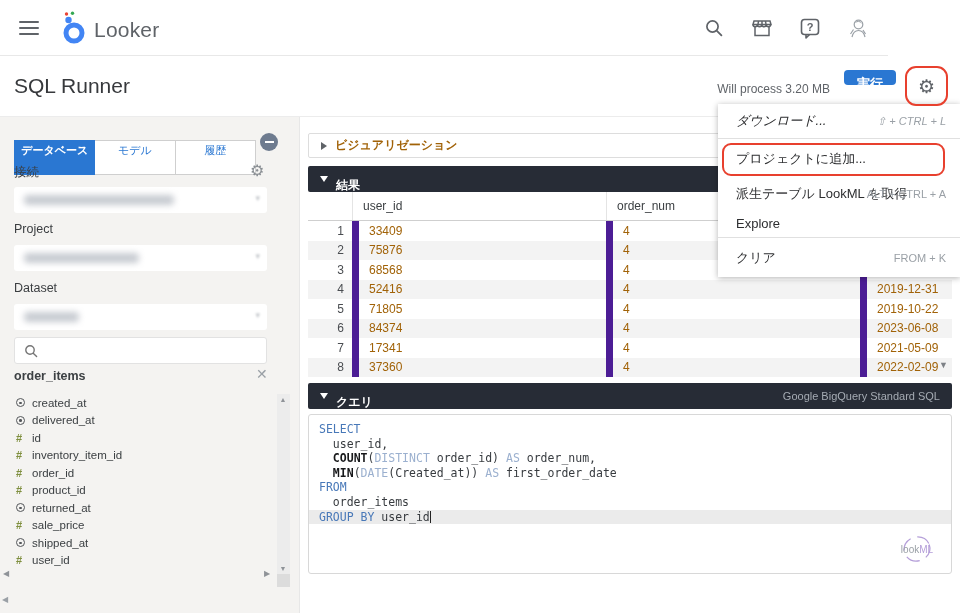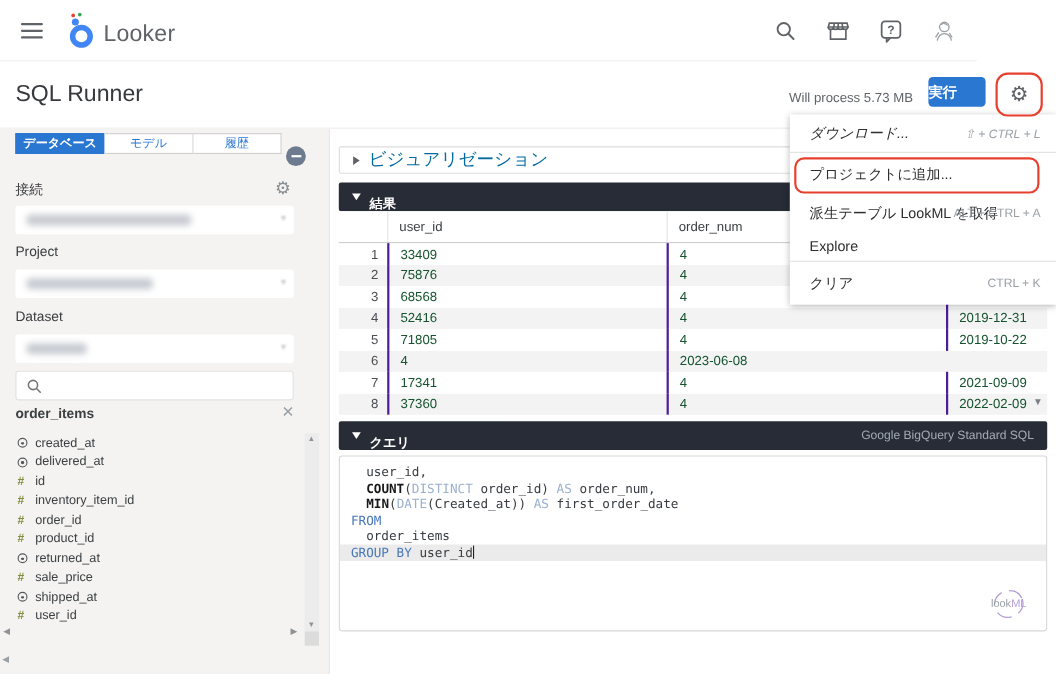--- a/index.html
+++ b/index.html
@@ -14,31 +14,31 @@
   .logo { position:absolute; left:60px; top:11px; display:flex; align-items:center; }
   .brand-text { font-size:21px; color:#5f6368; margin-left:6px; letter-spacing:.2px; }
   .topbar-icons { position:absolute; right:18px; top:0; height:56px; display:flex; align-items:center; gap:24px; }
   .tb-ic { width:24px; height:24px; display:flex; align-items:center; justify-content:center; }
 
   
   .pagehead { position:absolute; left:0; top:56px; width:960px; height:61px; background:#fff;
               border-bottom:1px solid #ececec; }
   .page-title { position:absolute; left:14px; top:18px; font-size:21px; color:#37393c; }
   .process-note { position:absolute; right:130px; top:26px; font-size:12px; color:#5f6368; }
-  .run-btn { position:absolute; right:64px; top:14px; width:52px; height:27px; background:#2a77d2;
-             color:#fff; font-size:13px; font-weight:bold; border:none; border-radius:4px; line-height:28px; text-align:left; }
+  .run-btn { position:absolute; right:64px; top:14px; width:52px; height:15px; background:#2a77d2;
+             color:#fff; font-size:13px; font-weight:bold; border:none; border-radius:4px; line-height:28px; text-align:center; }
   .gear-btn { position:absolute; right:17px; top:13px; width:33px; height:34px; display:flex;
               align-items:center; justify-content:center; font-size:19px; color:#5f6368; }
   .gear-redbox { position:absolute; right:12px; top:10px; width:43px; height:40px;
                  border:2.5px solid #e8402e; border-radius:11px; z-index:30; pointer-events:none; }
 
   
   .sidebar { position:absolute; left:0; top:117px; width:300px; height:496px; background:#f4f3f1;
              border-right:1px solid #e7e7e7; }
-  .tabs { position:absolute; left:14px; top:4px; width:242px; height:19px; display:flex; }
+  .tabs { position:absolute; left:14px; top:23px; width:242px; height:35px; display:flex; }
   .tab { flex:1; font-size:11px; text-align:center; line-height:19px; border:1px solid #cfcfcf;
          background:#fff; color:#2a77d2; cursor:pointer; }
   .tab + .tab { border-left:none; }
   .tab.active { background:#2a77d2; color:#fff; border-color:#2a77d2; font-weight:bold; }
   .collapse-btn { position:absolute; left:260px; top:16px; width:18px; height:18px; border-radius:50%;
                   background:#6e7b8f; }
   .collapse-btn::after { content:""; position:absolute; left:4.5px; top:8px; width:9px; height:2px; background:#fff; }
   .side-label { position:absolute; left:14px; font-size:12.5px; color:#3a3d40; }
   .side-gear { position:absolute; left:250px; font-size:16px; color:#8a8f94; }
   .side-select { position:absolute; left:14px; width:253px; height:26px; background:#fff; border-radius:3px; }
@@ -63,40 +63,40 @@
   .vscroll .up { position:absolute; top:2px; left:2.5px; font-size:7px; color:#8f9398; }
   .vscroll .dn { position:absolute; bottom:2px; left:2.5px; font-size:7px; color:#8f9398; }
   .hscroll-l { position:absolute; left:3px; top:452px; font-size:8px; color:#8f9398; }
   .hscroll-r { position:absolute; left:264px; top:452px; font-size:8px; color:#8f9398; }
   .scroll-corner { position:absolute; left:277px; top:457px; width:13px; height:13px; background:#dcdcdc; }
   .page-hscroll { position:absolute; left:2px; top:595px; font-size:8px; color:#9aa0a6; }
 
   
   .viz-bar { position:absolute; left:308px; top:133px; width:644px; height:25px; background:#fff;
              border:1px solid #ddd; border-radius:2px; display:flex; align-items:center; padding-left:12px; }
-  .viz-bar .lbl { font-size:16px; font-weight:normal; color:#0369a1; margin-left:8px; }
+  .viz-bar .lbl { font-size:12px; font-weight:bold; color:#a16207; margin-left:8px; }
   .tri-r { width:0; height:0; border-left:6px solid #5f6368; border-top:4px solid transparent;
            border-bottom:4px solid transparent; }
   .dark-bar { position:absolute; left:308px; width:644px; height:26px; background:#272c36; border-radius:2px;
               display:flex; align-items:center; padding:0 12px; }
   .dark-bar .lbl { font-size:12px; font-weight:bold; color:#fff; margin-left:8px;margin-top:12px; }
   .tri-d { width:0; height:0; border-top:6px solid #fff; border-left:4px solid transparent;
            border-right:4px solid transparent; }
   .dialect { margin-left:auto; font-size:11px; color:#a5abb3; }
 
   
   .results-table { position:absolute; left:308px; top:192px; width:644px; height:186px; background:#fff; font-size:12px; }
   .t-head { display:grid; grid-template-columns:44px 254px 254px 1fr; height:29px; border-bottom:1px solid #cfcfcf; }
   .t-head .cell { display:flex; align-items:center; padding-left:10px; color:#3c4043;
                   border-left:1px solid #e4e4e4; }
   .t-head .cell:first-child { border-left:none; }
   .t-row { display:grid; grid-template-columns:44px 254px 254px 1fr; height:19.5px; }
   .t-row:nth-child(even) { background:#f3f3f3; }
-  .t-row .cell { display:flex; align-items:center; padding-left:10px; color:#14532d;
-                 border-left:2px solid #4c1d95; }
+  .t-row .cell { display:flex; align-items:center; padding-left:10px; color:#a16207;
+                 border-left:7px solid #4c1d95; }
   .t-row .num { justify-content:flex-end; padding-right:8px; padding-left:0; color:#4a4d51; border-left:none; }
   .table-scroll-dn { position:absolute; right:4px; bottom:8px; font-size:9px; color:#7d8186; }
 
   
   .editor { position:absolute; left:308px; top:414px; width:644px; height:160px; background:#fff;
             border:1px solid #d8d8d8; border-radius:3px; padding:7px 0; }
   .sql-line { font-family:"DejaVu Sans Mono","Liberation Mono",monospace; font-size:11.5px;
               line-height:14.6px; white-space:pre; padding-left:10px; }
   .sql-line.hl { background:#ebebeb; }
   .kw { color:#4878b8; } .fn { color:#17181a; font-weight:bold; } .k2 { color:#9bb0cf; } .pl { color:#383c40; }
@@ -171,21 +171,21 @@
           <path d="M5 20 c1-4.5 3.5-6.5 6.5-6.5 s5.5 2 6.5 6.5"></path>
           <path d="M6.5 12.5 l-3 4.5 M16 13 l2.5 4"></path>
           <path d="M8.5 5.5 c1.5-1.5 4.5-1.5 6 .5" stroke-width="1"></path>
         </svg>
       </span>
     </div>
   </div>
 
   <div class="pagehead">
     <div class="page-title">SQL Runner</div>
-    <div class="process-note">Will process 5.73 MB</div>
+    <div class="process-note">Will process 3.20 MB</div>
     <div class="run-btn">実行</div>
     <div class="gear-btn">⚙</div>
     <div class="gear-redbox"></div>
   </div>
 
   <div class="sidebar">
     <div class="tabs">
         <div class="tab active">データベース</div>
         <div class="tab">モデル</div>
         <div class="tab">履歴</div>
@@ -339,47 +339,49 @@
           <div class="cell">2019-12-31</div>
         </div>
         <div class="t-row">
           <div class="cell num">5</div>
           <div class="cell">71805</div>
           <div class="cell">4</div>
           <div class="cell">2019-10-22</div>
         </div>
         <div class="t-row">
           <div class="cell num">6</div>
+          <div class="cell">84374</div>
           <div class="cell">4</div>
           <div class="cell">2023-06-08</div>
         </div>
         <div class="t-row">
           <div class="cell num">7</div>
           <div class="cell">17341</div>
           <div class="cell">4</div>
-          <div class="cell">2021-09-09</div>
+          <div class="cell">2021-05-09</div>
         </div>
         <div class="t-row">
           <div class="cell num">8</div>
           <div class="cell">37360</div>
           <div class="cell">4</div>
           <div class="cell">2022-02-09</div>
         </div>
       </div>
     <span class="table-scroll-dn">▼</span>
   </div>
 
   <div class="dark-bar" style="top:383px;">
     <span class="tri-d"></span>
     <span class="lbl">クエリ</span>
     <span class="dialect">Google BigQuery Standard SQL</span>
   </div>
 
   <div class="editor">
     <div id="sql-code">
+        <div class="sql-line"><span class="kw">SELECT</span></div>
         <div class="sql-line"><span class="pl">  user_id,</span></div>
         <div class="sql-line"><span class="pl">  </span><span class="fn">COUNT</span><span class="pl">(</span><span class="k2">DISTINCT</span><span class="pl"> order_id) </span><span class="k2">AS</span><span class="pl"> order_num,</span></div>
         <div class="sql-line"><span class="pl">  </span><span class="fn">MIN</span><span class="pl">(</span><span class="k2">DATE</span><span class="pl">(Created_at)) </span><span class="k2">AS</span><span class="pl"> first_order_date</span></div>
         <div class="sql-line"><span class="kw">FROM</span></div>
         <div class="sql-line"><span class="pl">  order_items</span></div>
         <div class="sql-line hl"><span class="kw">GROUP BY</span><span class="pl"> user_id</span><span class="cursor"></span></div>
       </div>
     <div class="lookml-badge">
       <svg width="40" height="32" viewBox="0 0 40 32">
         <ellipse cx="20" cy="16" rx="13" ry="12" fill="none" stroke="#b59fd9" stroke-width="1.2" stroke-dasharray="14 7" transform="rotate(-20 20 16)"></ellipse>
@@ -402,17 +404,17 @@
       <div class="menu-item mi-2">
         <span class="mlbl">派生テーブル LookML を取得</span>
         <span class="sc">ALT + CTRL + A</span>
       </div>
       <div class="menu-item mi-3">
         <span class="mlbl">Explore</span>
       </div>
       <div class="menu-divider"></div>
       <div class="menu-item mi-4">
         <span class="mlbl">クリア</span>
-        <span class="sc">CTRL + K</span>
+        <span class="sc">FROM + K</span>
       </div>
     </div>
 
 </div>
 
 </body></html>

